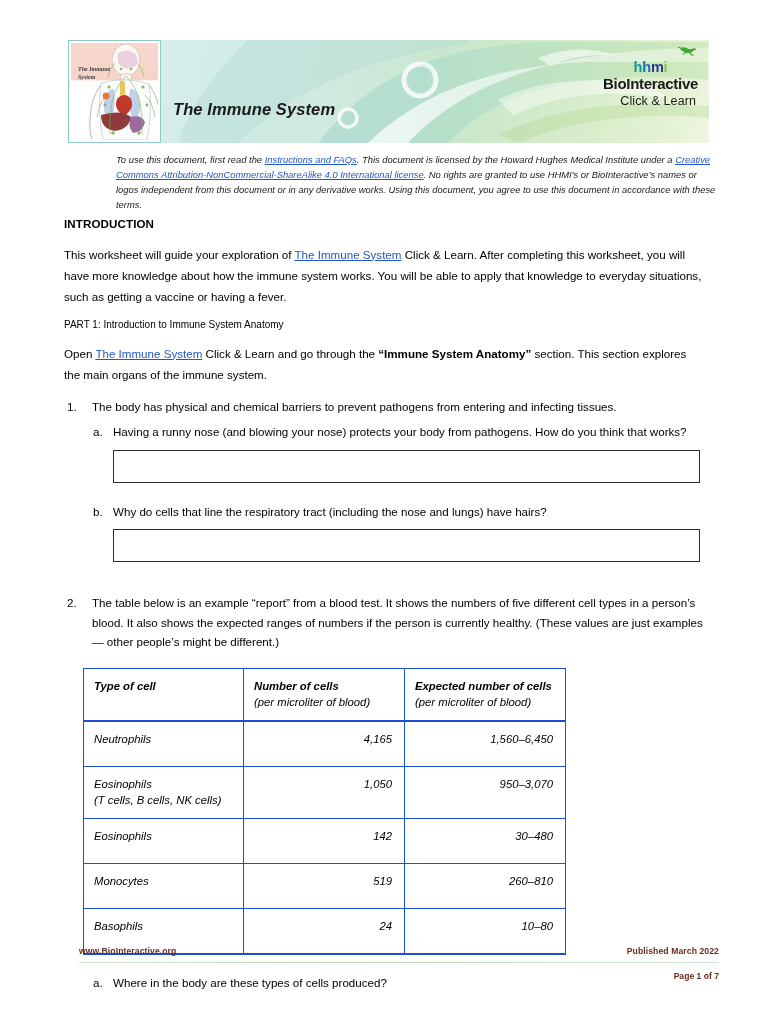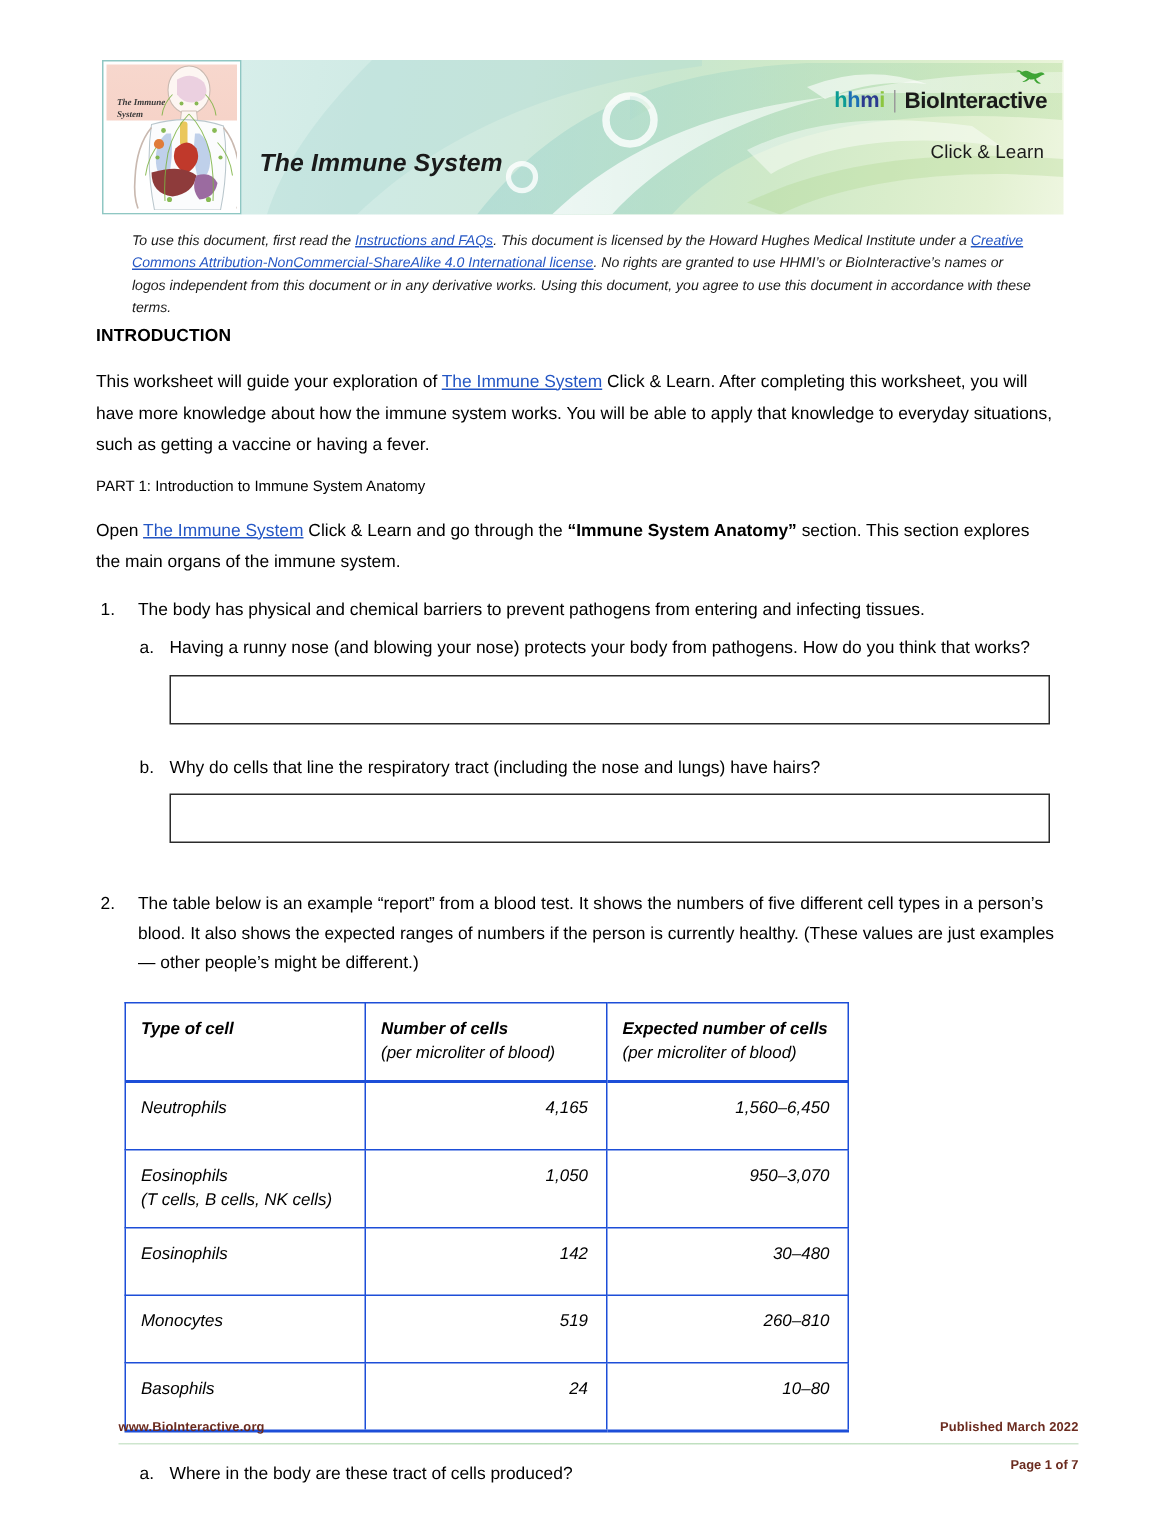--- a/index.html
+++ b/index.html
@@ -87,20 +87,21 @@
     color: #1a1a1a;
     letter-spacing: 0.1px;
   }
   .brand-row {
     position: absolute;
     right: 11px;
     top: 19px;
     display: flex;
     align-items: center;
     height: 16px;
+    flex-direction: column;
   }
   .brand-hhmi {
     font-family: "Liberation Sans", sans-serif;
     font-weight: bold;
     font-size: 14.5px;
     letter-spacing: -0.2px;
   }
   .brand-hhmi .h1 { color: #0d9c94; }
   .brand-hhmi .h2 { color: #1c6fb5; }
   .brand-hhmi .h3 { color: #2b3a8f; }
@@ -139,21 +140,21 @@
     top: 77px;
     font-size: 12.5px;
     color: #1a1a1a;
     letter-spacing: 0.1px;
     margin-top: 44px;
   }
 
   
   .license {
     position: absolute;
-    left: 88px;
+    left: 116px;
     top: 152px;
     width: 600px;
     font-size: 9.4px;
     font-style: italic;
     line-height: 15.1px;
     color: #1a1a1a;
     text-align: left;
   }
   .license a, .doclink {
     color: #2456c4;
@@ -469,21 +470,21 @@
         <tr class="last">
           <td>Basophils</td>
           <td class="num">24</td>
           <td class="num">10–80</td>
         </tr>
       </tbody>
     </table>
 
     <div class="subitem" style="margin-top:18px;">
       <span class="subletter">a.</span>
-      <span>Where in the body are these tract of cells produced?</span>
+      <span>Where in the body are these types of cells produced?</span>
     </div>
 
   </div>
 
   <div class="footer">
     <div class="footer-row">
       <span>www.BioInteractive.org</span>
       <span>Published March 2022</span>
     </div>
     <div class="footer-rule"></div>

